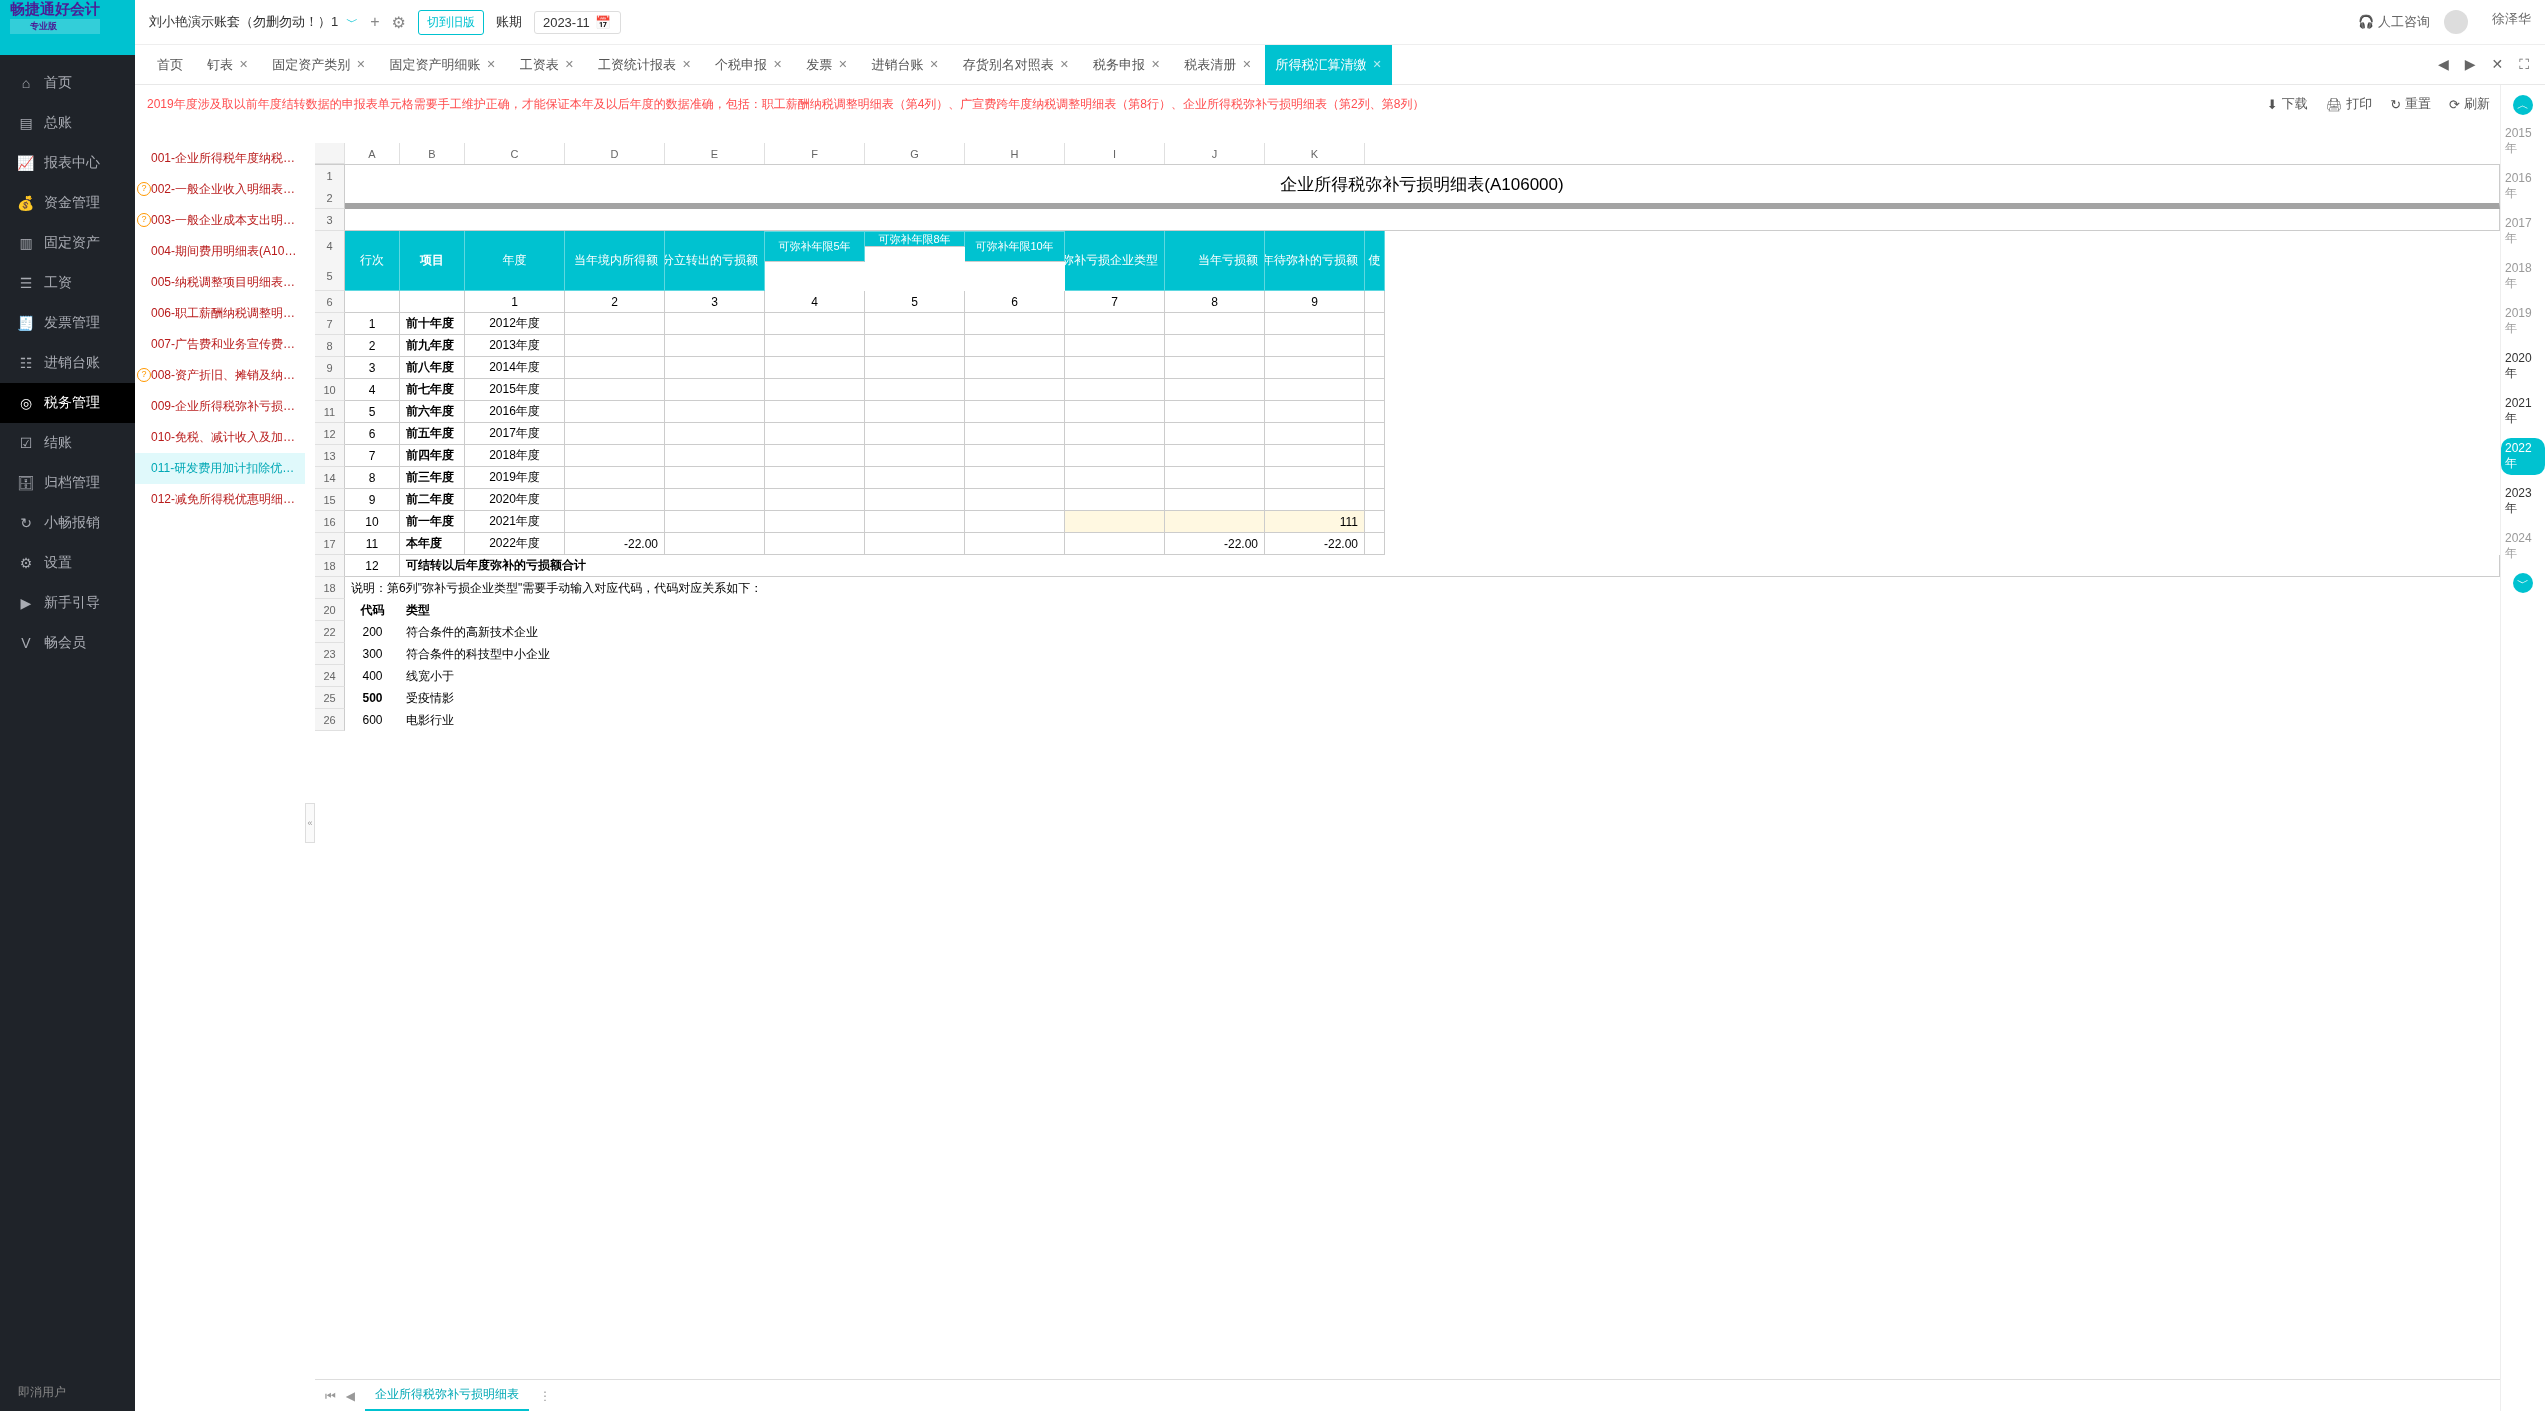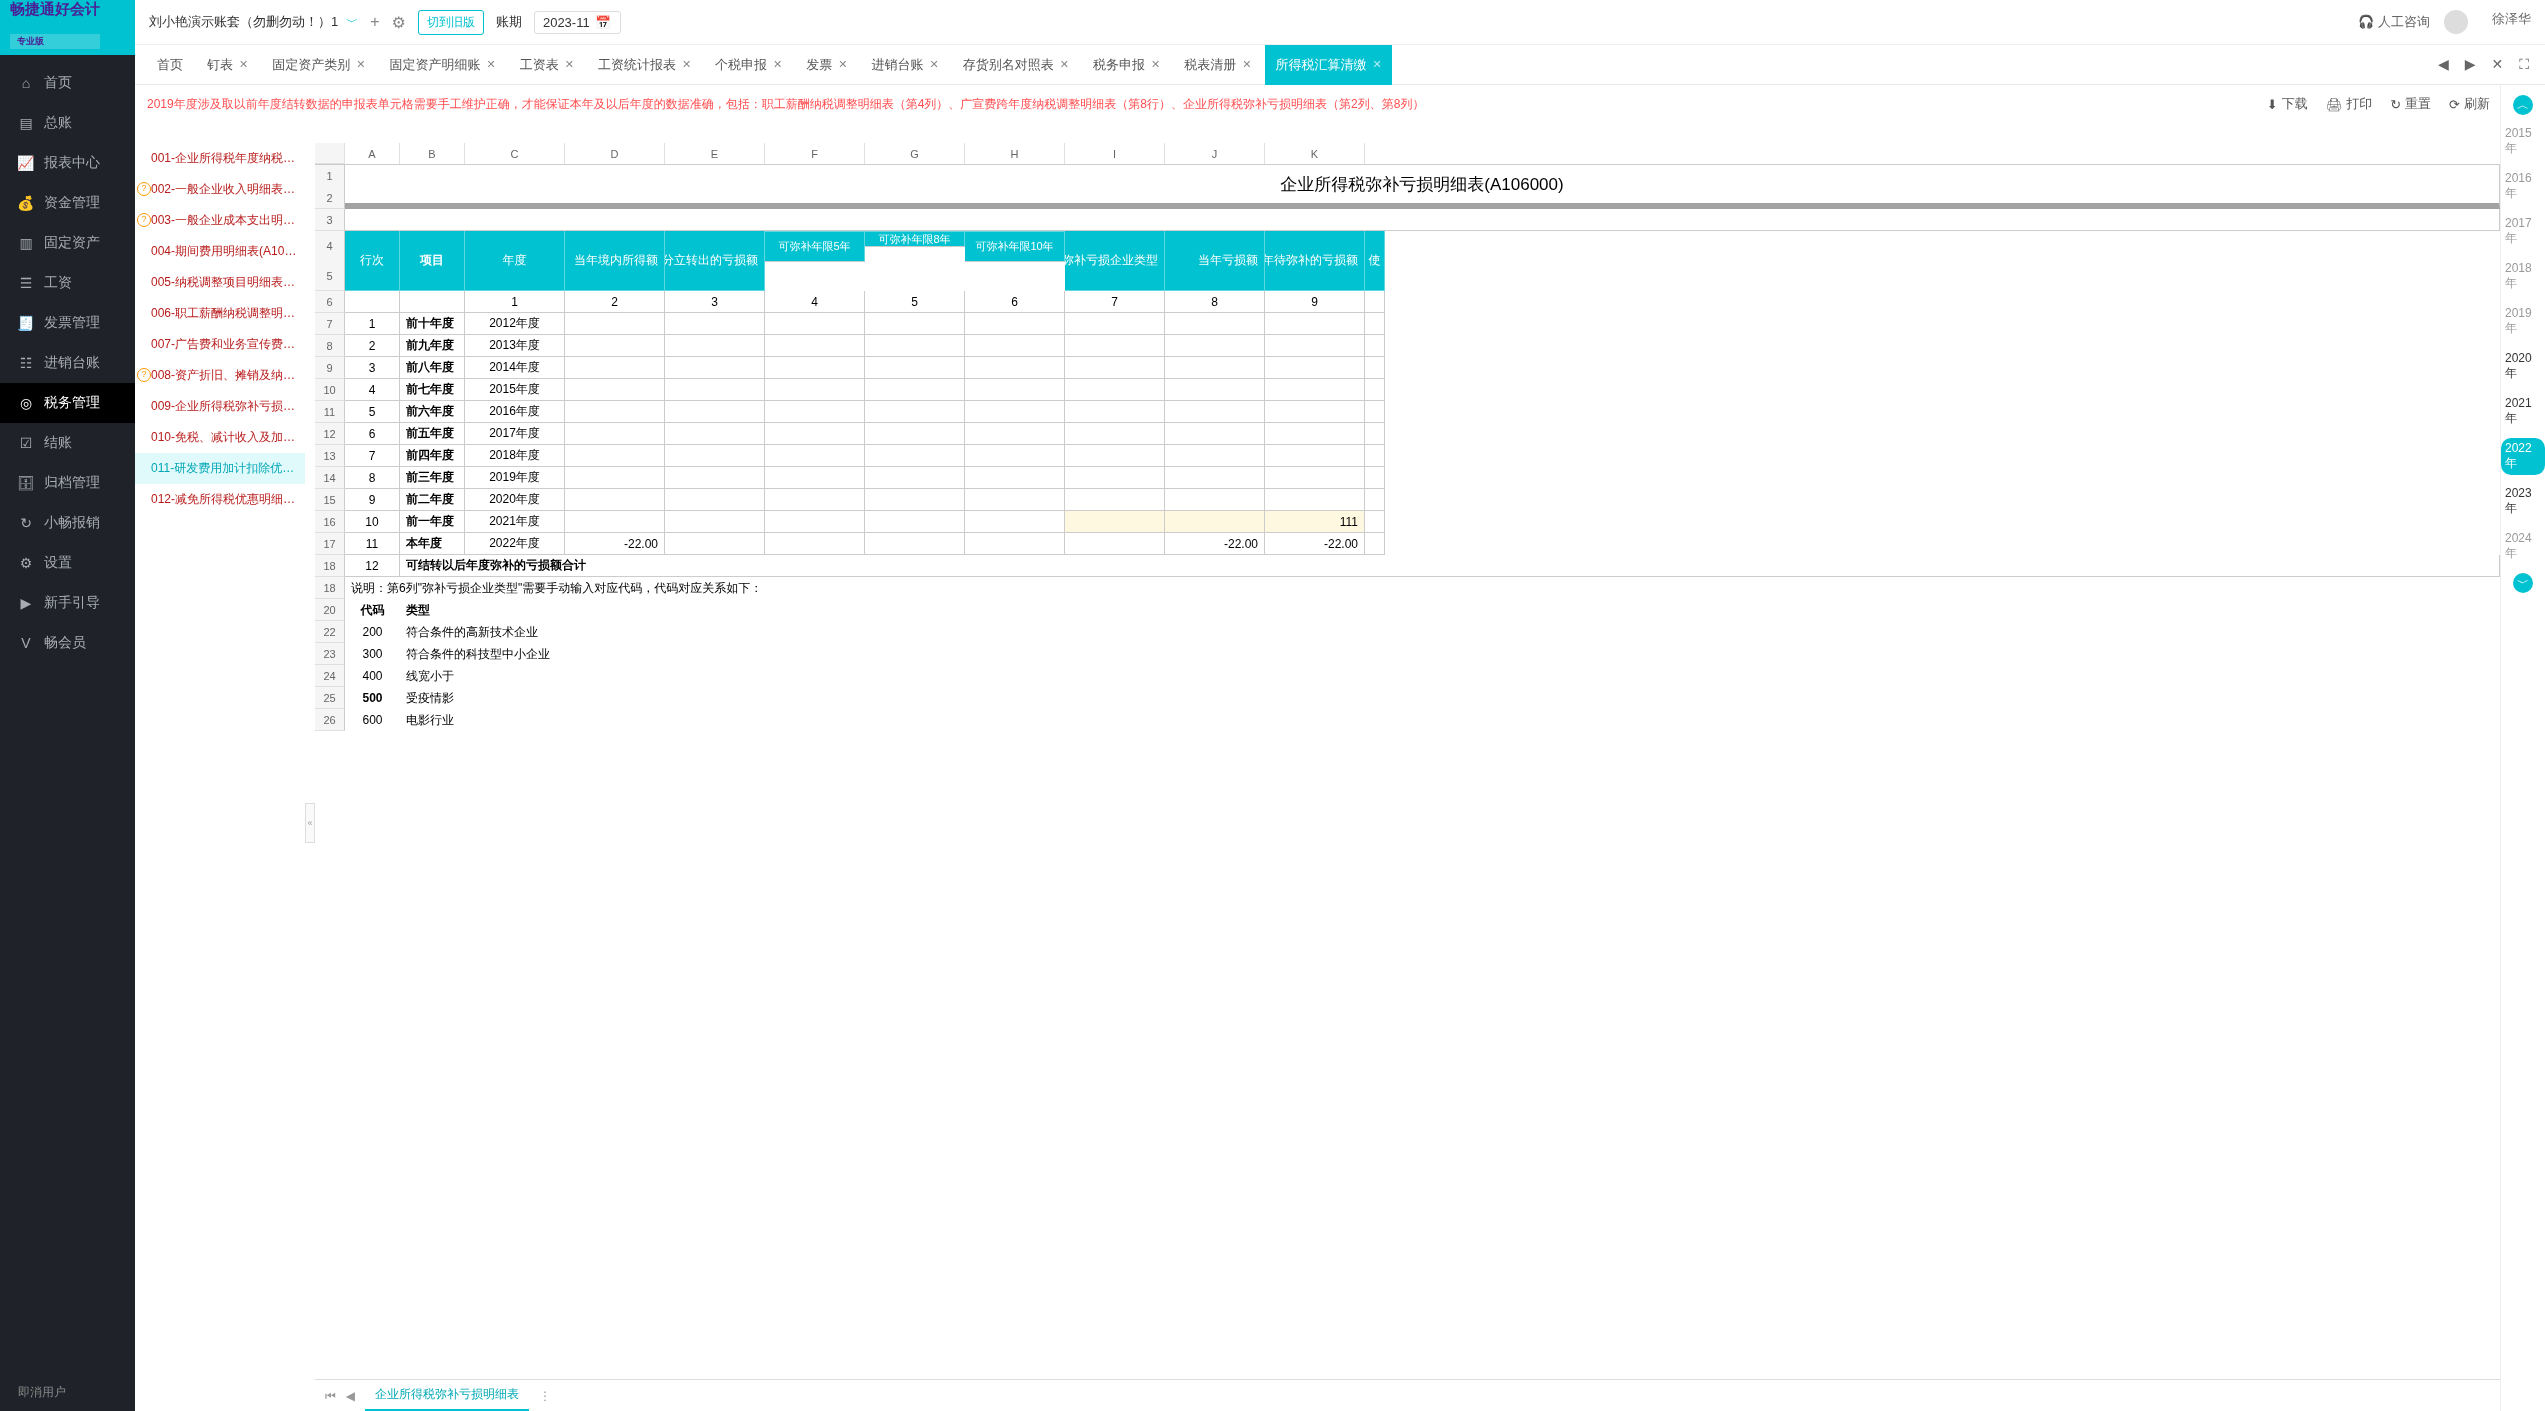--- a/index.html
+++ b/index.html
@@ -1,20 +1,20 @@
 <!DOCTYPE html>
 <html><head>
 <meta charset="utf-8">
 <style>
 *{margin:0;padding:0;box-sizing:border-box;font-family:"Microsoft YaHei",sans-serif}
 body{background:#fff;overflow:hidden}
 .app{display:flex;height:100vh}
 .sidebar{width:135px;background:#1f2329;color:#a8abb2;flex-shrink:0;display:flex;flex-direction:column}
 .logo{height:55px;background:#00c2d0;display:flex;padding:0 10px;color:#4c1d95;font-size:15px;font-weight:bold}
-.logo-sub{font-size:9px;background:rgba(255,255,255,0.2);padding:1px 7px;border-radius:0;margin-top:15px}
+.logo-sub{font-size:9px;background:rgba(255,255,255,0.2);padding:1px 20px;border-radius:0;margin-top:0}
 .nav{flex:1;padding-top:8px}
 .nav-item{display:flex;align-items:center;gap:10px;padding:11px 18px;font-size:14px;cursor:pointer}
 .nav-item.active{background:#000;color:#fff}
 .nav-item .icon{width:16px;height:16px;display:inline-flex;align-items:center;justify-content:center}
 .footer-nav{padding:10px 0;font-size:12px;color:#888;padding-left:18px}
 .main{flex:1;display:flex;flex-direction:column;min-width:0}
 .topbar{height:45px;display:flex;align-items:center;padding:0 14px;gap:12px;border-bottom:1px solid #eee;font-size:13px;color:#333}
 .topbar .sel{display:flex;align-items:center;gap:8px}
 .topbar .v{color:#333}
 .topbar .chev{color:#00c2d0;font-size:12px}

